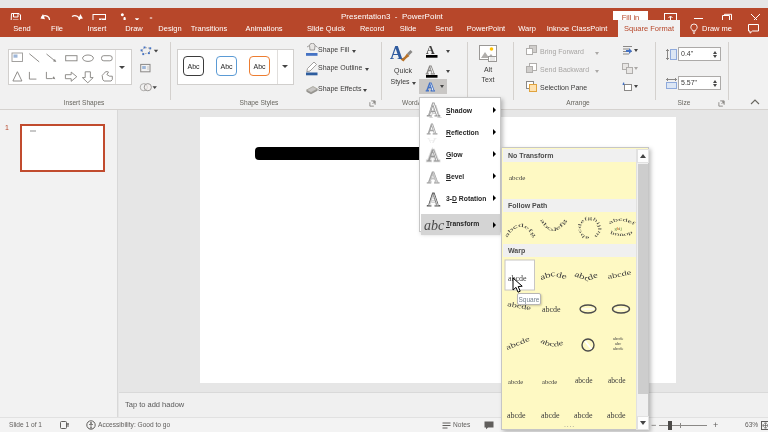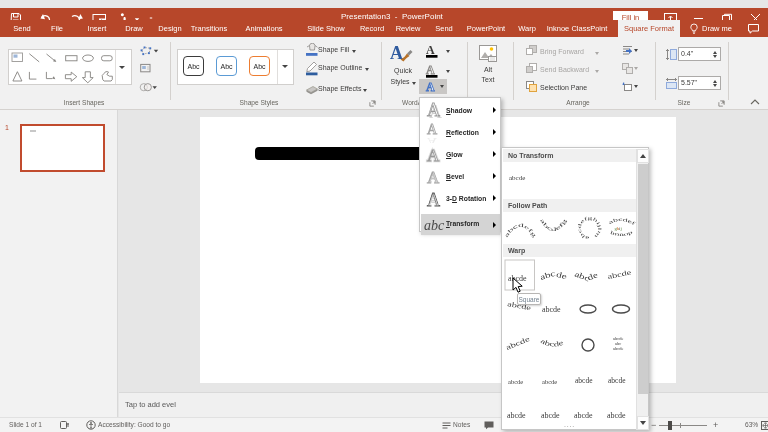--- a/index.html
+++ b/index.html
@@ -16,21 +16,21 @@
 
 #panel { left:0; top:110px; width:118px; height:307px; background:#f2f2f2; border-right:1px solid #d8d8d8; }
 #slide { left:200px; top:117px; width:476px; height:266px; background:#fff; }
 #notesbar { left:119px; top:392px; width:649px; height:25px; background:#f0f0f0; border-top:1px solid #d9d9d9; color:#595959; font-size:7.5px; line-height:24px; padding-left:6px; }
 #statusbar { left:0; top:417px; width:768px; height:15px; background:#f3f3f3; border-top:1px solid #e1e1e1; font-size:6.6px; color:#605e5c; }
 
 #menu { left:419px; top:97px; width:82px; height:135px; background:#fff; border:1px solid #c6c6c6; box-shadow:2px 2px 4px rgba(0,0,0,.25); }
 .mitem { position:absolute; left:1px; width:79px; height:22px; }
 .mtext { position:absolute; left:25px; top:7.5px; font-size:6.8px; font-weight:bold; color:#262626; white-space:nowrap; }
 .marr { position:absolute; right:4px; top:8px; width:0; height:0; border-left:3.5px solid #000; border-top:3px solid transparent; border-bottom:3px solid transparent; }
-#submenu { left:501px; top:147px; width:148px; height:283px; background:#ffffff; border:1px solid #c6c6c6; box-shadow:2px 2px 4px rgba(0,0,0,.25); }
+#submenu { left:501px; top:147px; width:148px; height:283px; background:#fef9c3; border:1px solid #c6c6c6; box-shadow:2px 2px 4px rgba(0,0,0,.25); }
 .shead { position:absolute; left:1px; width:134px; height:13px; background:#f0f0f0; font-size:7px; font-weight:bold; color:#4c4c4c; line-height:13px; padding-left:5px; }
 .serif { font-family:"Liberation Serif", serif; }
 .caret { position:absolute; width:0; height:0; border-top:3px solid #444; border-left:2.5px solid transparent; border-right:2.5px solid transparent; }
 .caret.grey { border-top-color:#aaa8a6; }
 .spin { position:absolute; width:11px; height:14px; border:1px solid #acaaa8; border-left:none; background:#fafafa; }
 .spin::before, .spin::after { content:""; position:absolute; left:2.5px; width:0; height:0; border-left:2.5px solid transparent; border-right:2.5px solid transparent; }
 .spin::before { top:2.5px; border-bottom:3px solid #444; }
 .spin::after { bottom:2.5px; border-top:3px solid #444; }
 .svgA { position:absolute; left:3px; top:2px; }
 </style>
@@ -72,23 +72,23 @@
 </div>
 <div class="abs" id="tabrow">
   <div class="abs" style="left:618px;top:0;width:62px;height:17px;background:#f1f1f1;"></div>
   <div class="tab" style="left:22px">Send</div>
   <div class="tab" style="left:57px">File</div>
   <div class="tab" style="left:97px">Insert</div>
   <div class="tab" style="left:134px">Draw</div>
   <div class="tab" style="left:170px">Design</div>
   <div class="tab" style="left:209px">Transitions</div>
   <div class="tab" style="left:264px">Animations</div>
-  <div class="tab" style="left:326px">Slide Show</div>
+  <div class="tab" style="left:326px">Slide Quick</div>
   <div class="tab" style="left:372px">Record</div>
-  <div class="tab" style="left:408px">Review</div>
+  <div class="tab" style="left:408px">Slide</div>
   <div class="tab" style="left:444px">Send</div>
   <div class="tab" style="left:486px">PowerPoint</div>
   <div class="tab" style="left:527px">Warp</div>
   <div class="tab" style="left:577px">Inknoe ClassPoint</div>
   <div class="tab" style="left:649px;color:#b7472a;">Square Format</div>
   <svg class="abs" style="left:689px;top:3px" width="10" height="12" viewBox="0 0 10 12">
       <path d="M5 1 a3.2 3.2 0 0 1 3.2 3.2 c0 1.8-1.7 2.2-1.7 3.6 h-3 c0-1.4-1.7-1.8-1.7-3.6 A3.2 3.2 0 0 1 5 1 z M3.8 9 h2.4 M4.1 10.3 h1.8" stroke="#fff" fill="none" stroke-width="0.9"></path>
     </svg>
   <div class="tab" style="left:717px">Draw me</div>
   <svg class="abs" style="left:748px;top:4px" width="11" height="10" viewBox="0 0 11 10">
@@ -267,21 +267,21 @@
 </div>
 <div class="abs" id="panel">
   <div class="abs" style="left:5px;top:14px;font-size:7px;color:#b7472a;">1</div>
   <div class="abs" style="left:20px;top:14px;width:85px;height:48px;background:#fff;border:2px solid #c14b2e;">
     <div class="abs" style="left:8px;top:4px;width:6px;height:2px;background:#c8c8c8;"></div>
   </div>
 </div>
 <div class="abs" id="slide">
   <div class="abs" style="left:55px;top:30px;width:265px;height:13px;background:#000;border-radius:4px;"></div>
 </div>
-<div class="abs" id="notesbar">Tap to add evel</div>
+<div class="abs" id="notesbar">Tap to add hadow</div>
 <div class="abs" id="statusbar">
   <div class="abs" style="left:9px;top:3px;">Slide 1 of 1</div>
   <svg class="abs" style="left:60px;top:3px" width="10" height="9" viewBox="0 0 10 9">
       <rect x="0.5" y="0.5" width="6" height="7" rx="1" fill="none" stroke="#605e5c"></rect>
       <path d="M7 3 l2 0 M8 2 v4" stroke="#605e5c" fill="none"></path>
     </svg>
   <svg class="abs" style="left:86px;top:2px" width="10" height="10" viewBox="0 0 10 10">
       <circle cx="5" cy="5" r="4.2" fill="none" stroke="#605e5c"></circle>
       <circle cx="5" cy="3" r="0.9" fill="#605e5c"></circle>
       <path d="M3 4.5 h4 M5 4.5 v2.5 M3.7 9 l1.3-2 1.3 2" stroke="#605e5c" fill="none" stroke-width="0.8"></path>

